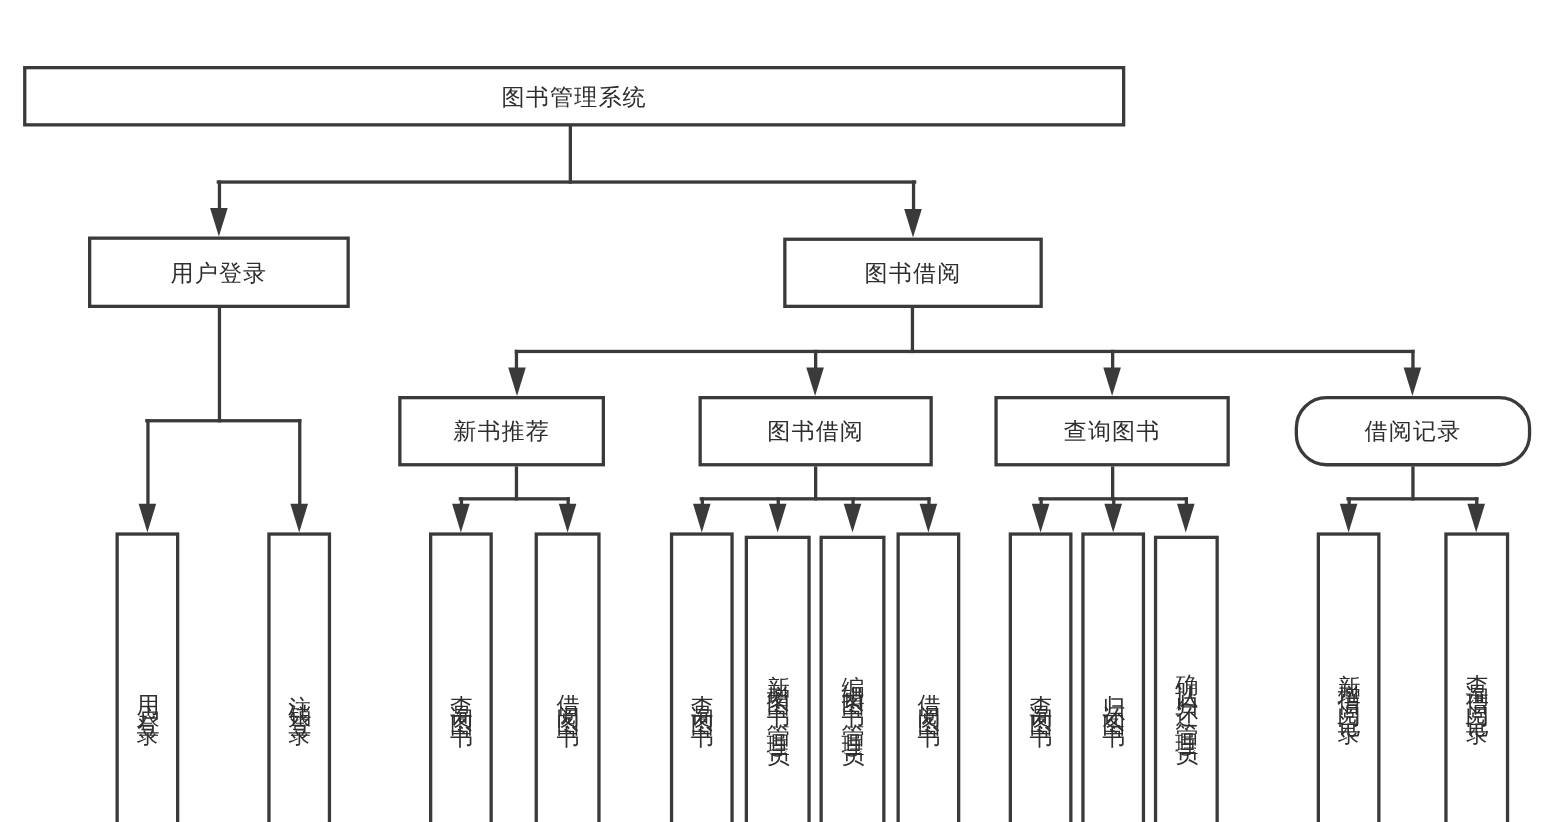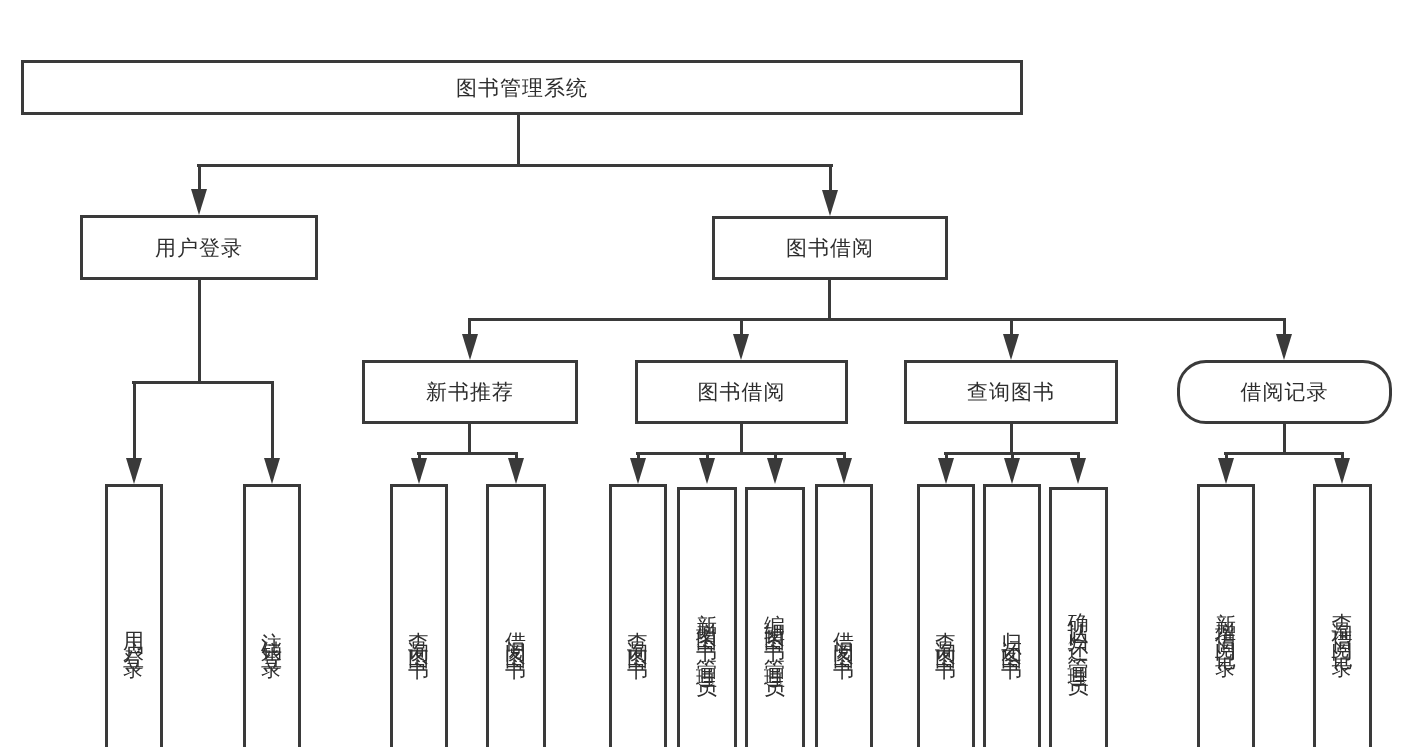--- a/index.html
+++ b/index.html
@@ -87,21 +87,21 @@
   <div class="hline" style="left:468px;top:271px;width:818px;"></div>
   <div class="vline" style="left:468px;top:271px;height:18px;"></div>
   <div class="arrow" style="left:462px;top:287px;"></div>
   <div class="vline" style="left:740px;top:271px;height:18px;"></div>
   <div class="arrow" style="left:733px;top:287px;"></div>
   <div class="vline" style="left:1010px;top:271px;height:18px;"></div>
   <div class="arrow" style="left:1003px;top:287px;"></div>
   <div class="vline" style="left:1283px;top:271px;height:18px;"></div>
   <div class="arrow" style="left:1276px;top:287px;"></div>
 
-  <div class="box" style="left:362px;top:313px;width:216px;height:64px;">
+  <div class="box" style="left:362px;top:313px;width:188px;height:64px;">
     <span>新书推荐</span>
   </div>
   <div class="box" style="left:635px;top:313px;width:213px;height:64px;align-items:center;">
     <span>图书借阅</span>
   </div>
   <div class="box" style="left:904px;top:313px;width:214px;height:64px;">
     <span>查询图书</span>
   </div>
   <div class="box" style="left:1177px;top:313px;width:215px;height:64px;border-radius:29px;">
     <span>借阅记录</span>

